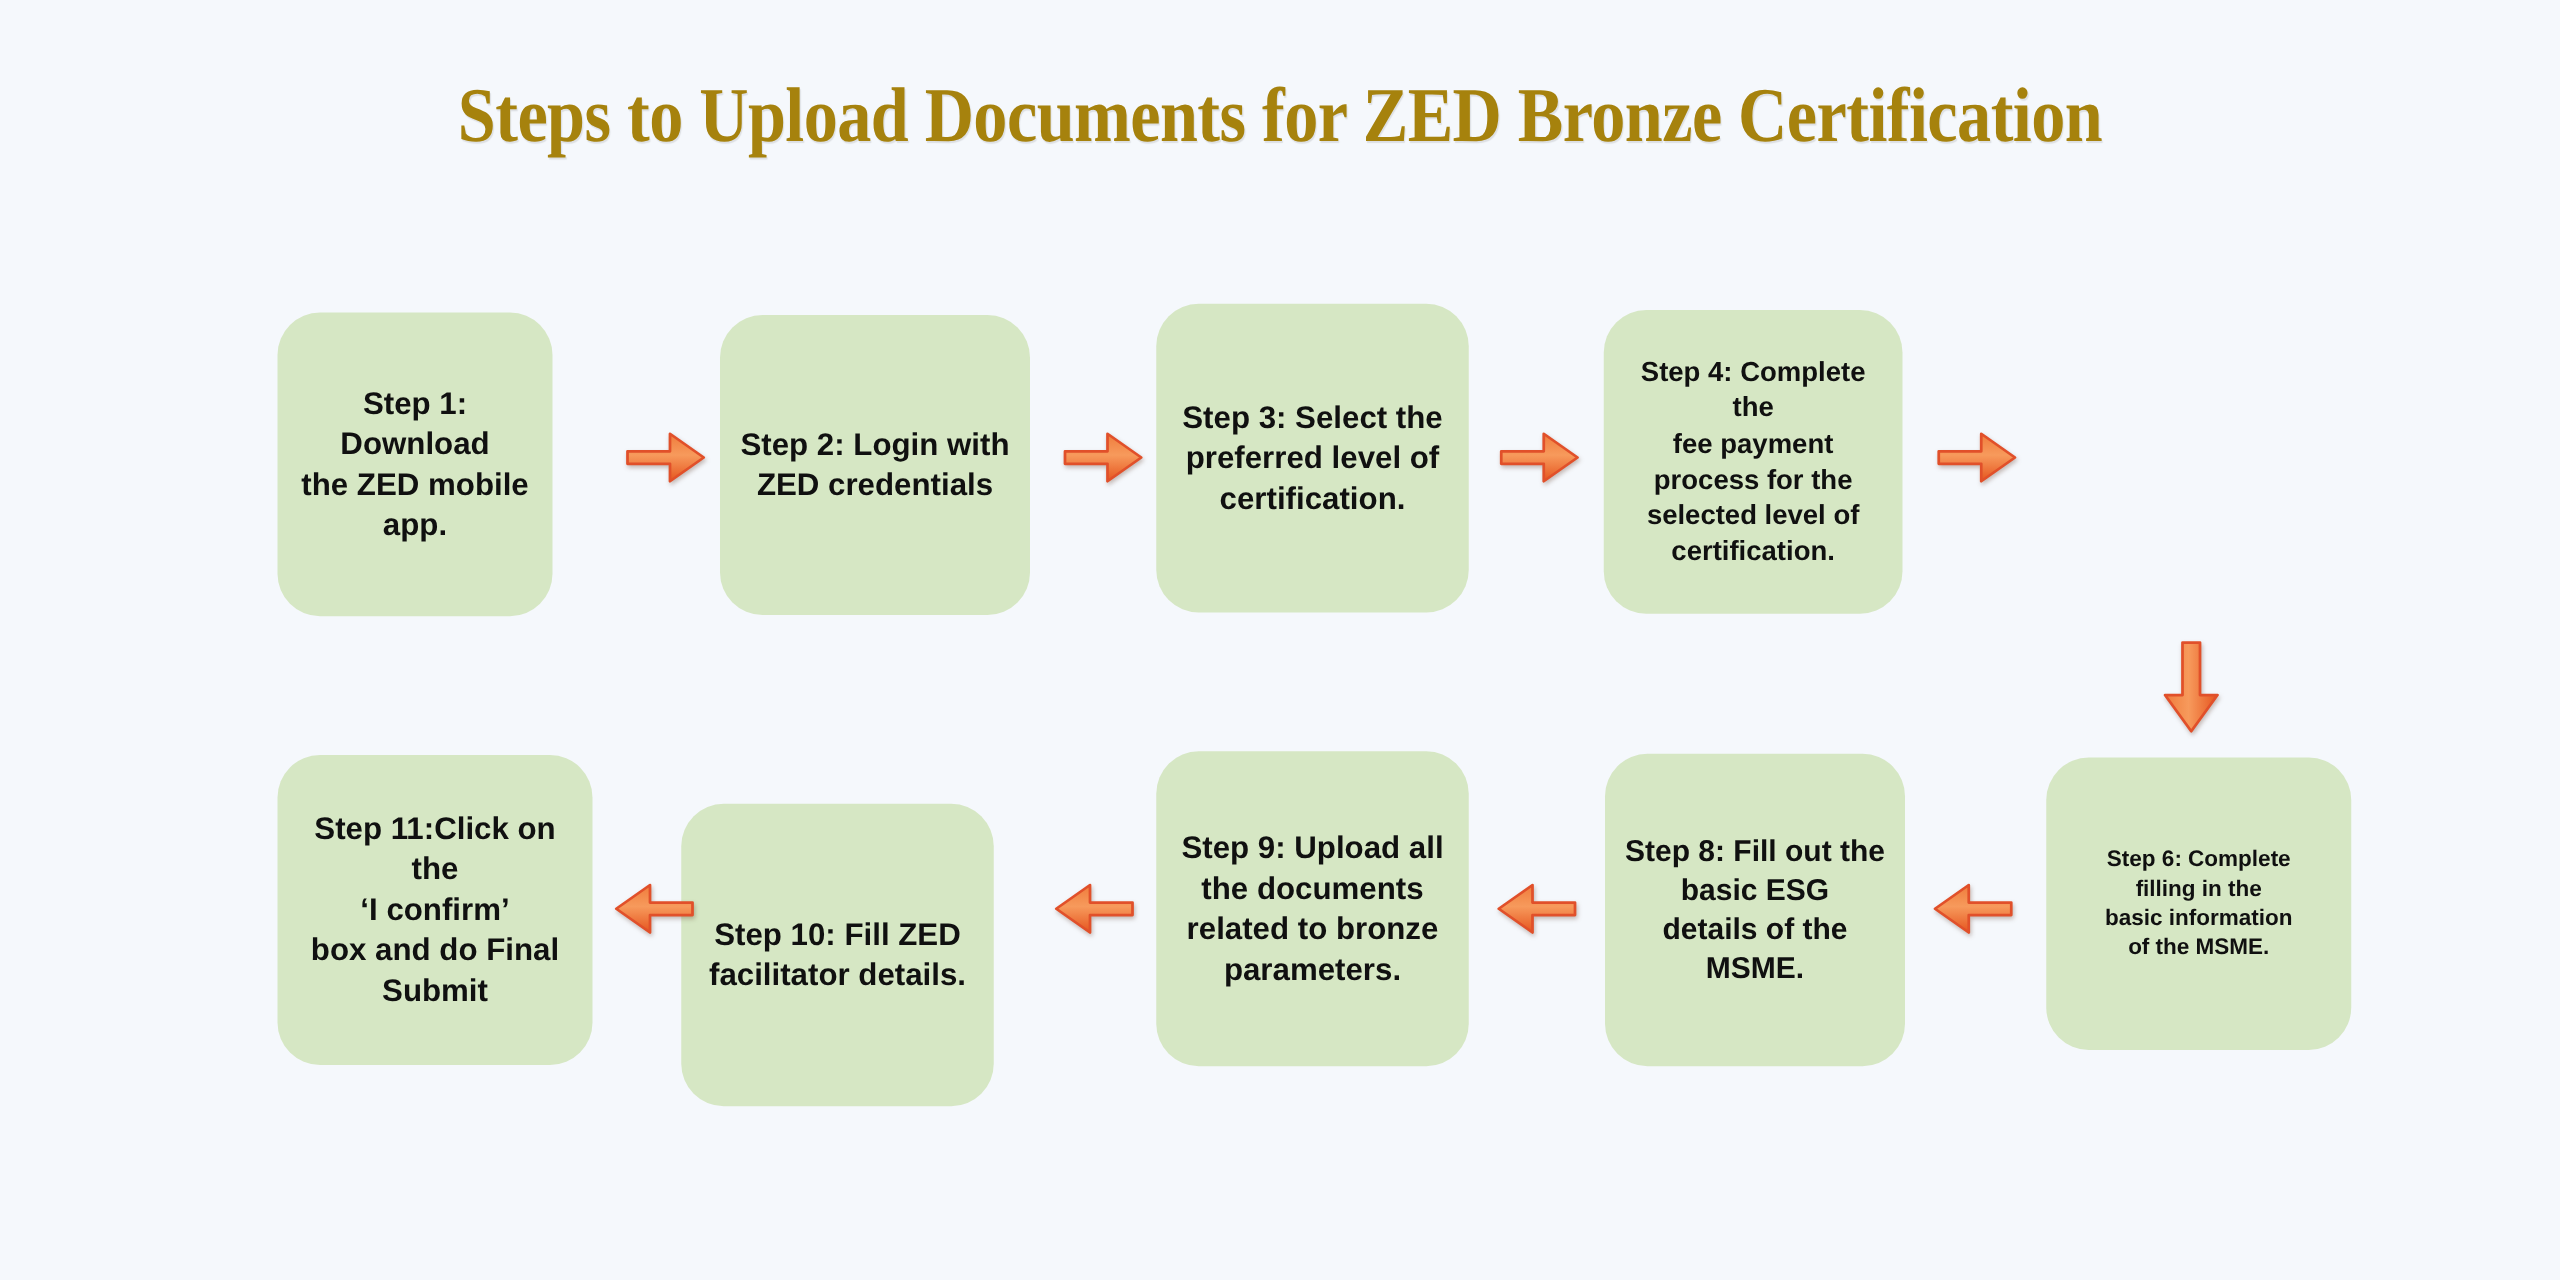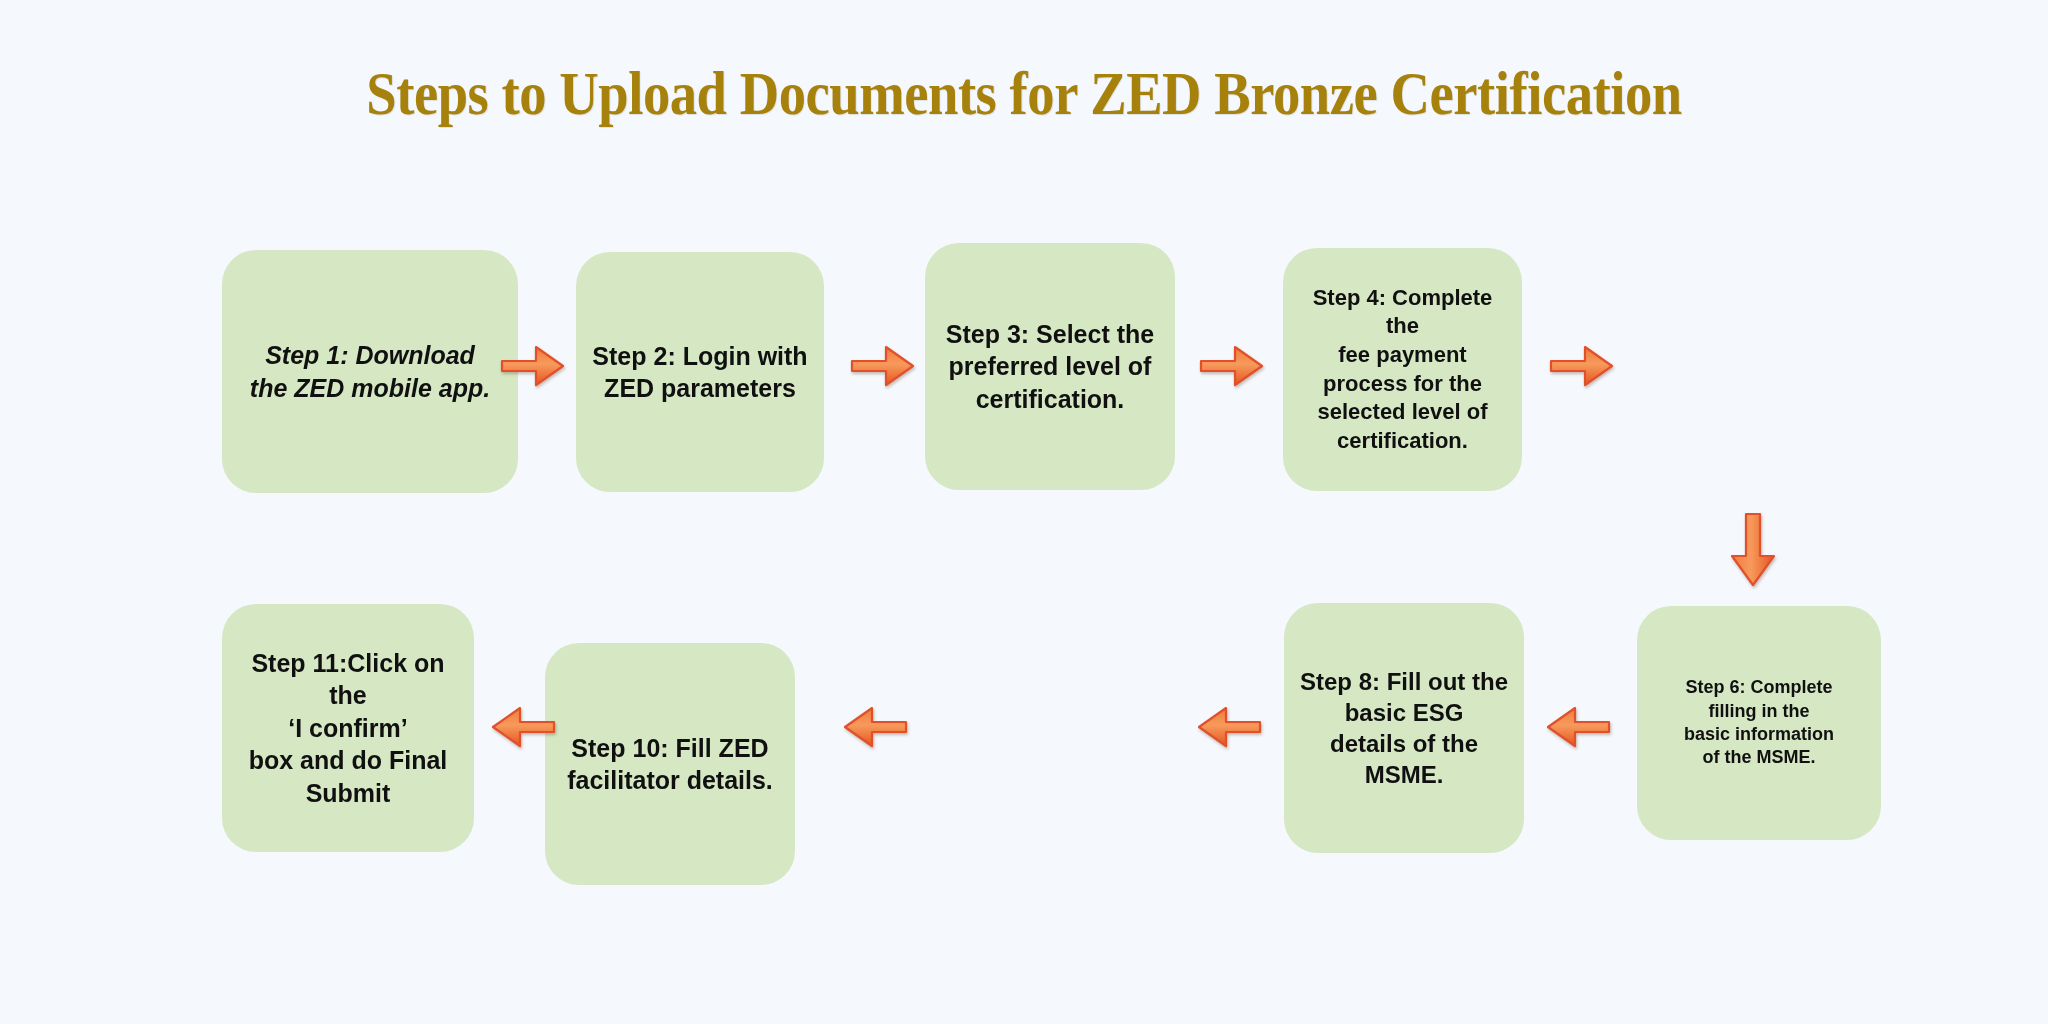--- a/index.html
+++ b/index.html
@@ -66,28 +66,28 @@
   }
   .arrow svg { display: block; }
 </style>
 </head>
 <body>
 
 <div id="page-title">Steps to Upload Documents for ZED Bronze Certification</div>
 
 <div class="flow-canvas">
 
-  <div class="step-box" style="left:222px; top:250px; width:296px; height:243px;font-style:italic;">
+  <div class="step-box" style="left:222px; top:250px; width:220px; height:243px;">
     <span class="step-text" style="font-size:25px;">Step 1: Download
 the ZED mobile app.</span>
   </div>
 
   <div class="step-box" style="left:576px; top:252px; width:248px; height:240px;">
     <span class="step-text" style="font-size:25px;">Step 2: Login with
-ZED parameters</span>
+ZED credentials</span>
   </div>
 
   <div class="step-box" style="left:925px; top:243px; width:250px; height:247px;">
     <span class="step-text" style="font-size:25px;">Step 3: Select the
 preferred level of
 certification.</span>
   </div>
 
   <div class="step-box" style="left:1283px; top:248px; width:239px; height:243px;">
     <span class="step-text" style="font-size:22px;">Step 4: Complete the
@@ -149,20 +149,26 @@
 of the MSME.</span>
   </div>
 
   <div class="step-box" style="left:1284px; top:603px; width:240px; height:250px;">
     <span class="step-text" style="font-size:24px;">Step 8: Fill out the
 basic ESG
 details of the
 MSME.</span>
   </div>
 
+  <div class="step-box" style="left:925px; top:601px; width:250px; height:252px;">
+    <span class="step-text" style="font-size:25px;">Step 9: Upload all
+the documents
+related to bronze
+parameters.</span>
+  </div>
 
   <div class="step-box" style="left:545px; top:603px; width:250px; height:242px;margin-top:40px;">
     <span class="step-text" style="font-size:25px;">Step 10: Fill ZED
 facilitator details.</span>
   </div>
 
   <div class="step-box" style="left:222px; top:604px; width:252px; height:248px;">
     <span class="step-text" style="font-size:25px;">Step 11:Click on the
 ‘I confirm’
 box and do Final

